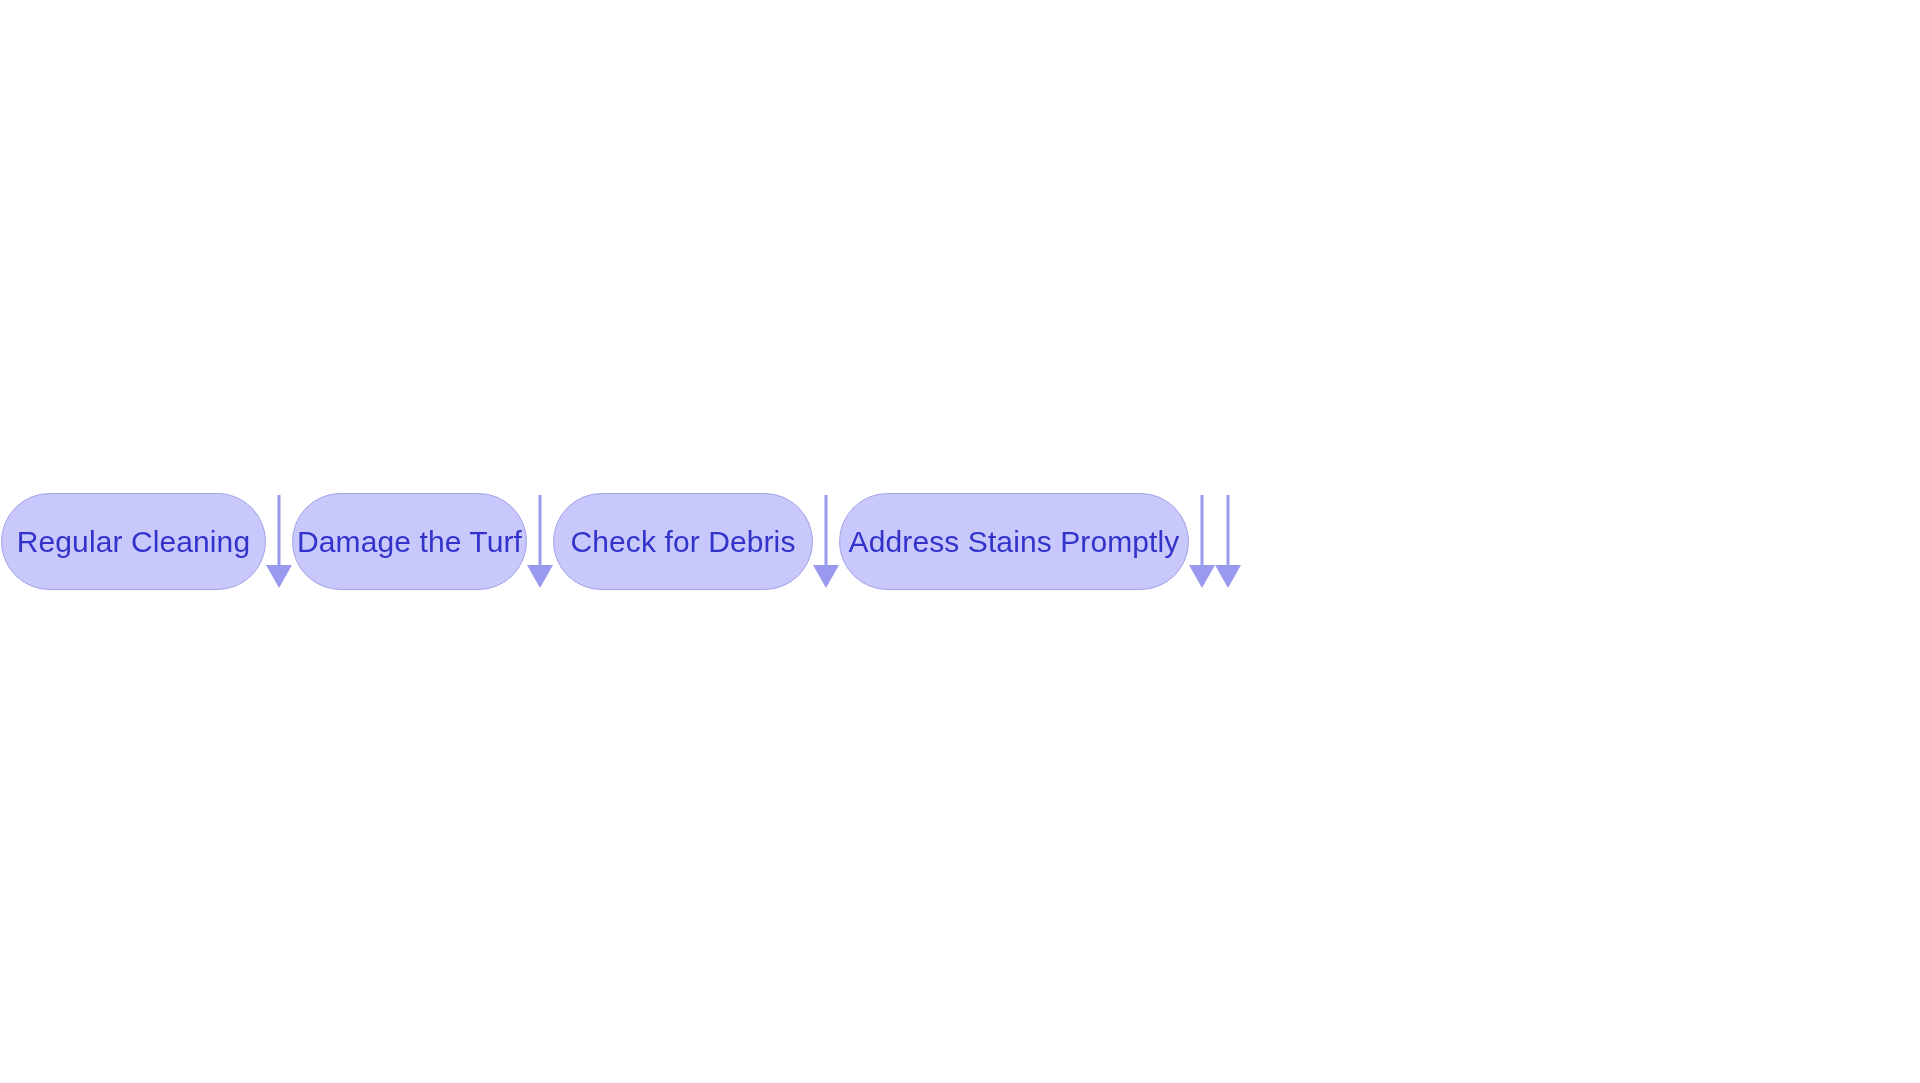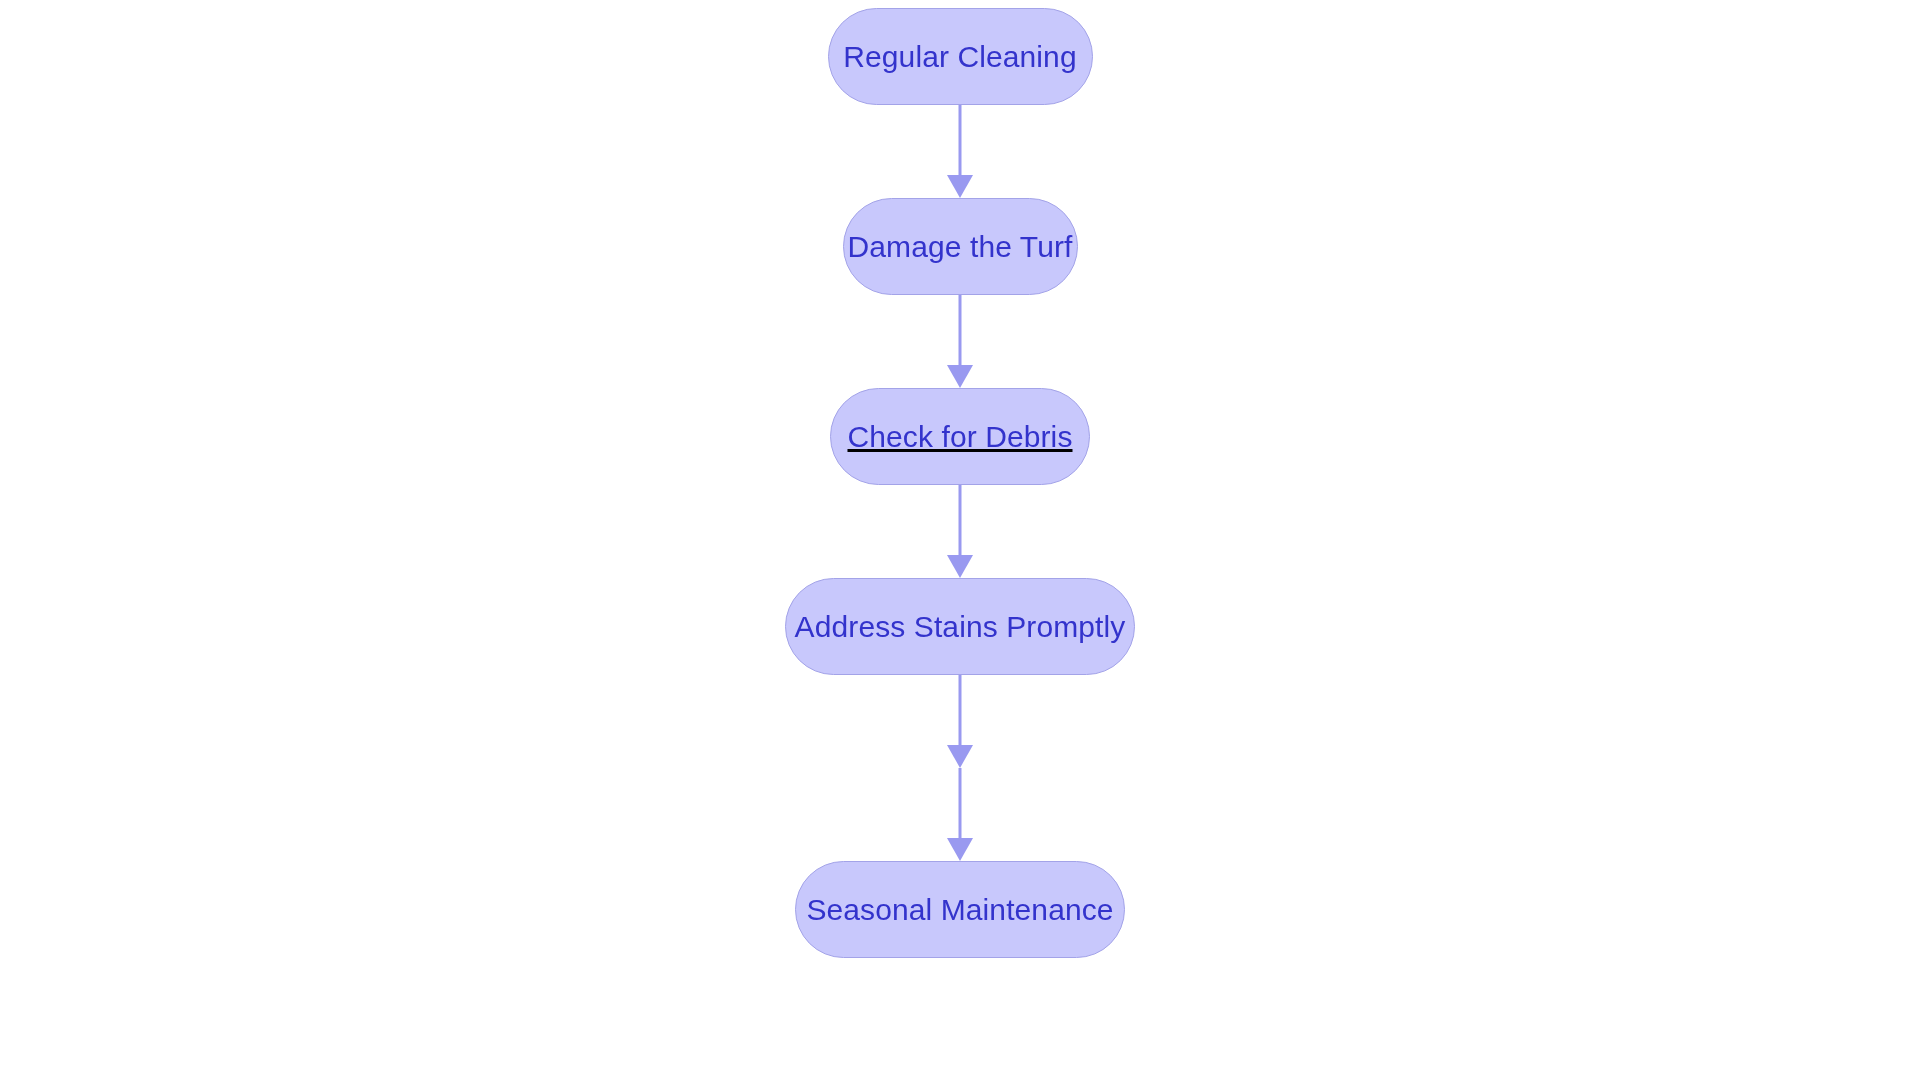--- a/index.html
+++ b/index.html
@@ -22,21 +22,20 @@
     background: #ffffff;
   }
 
   .flow-column {
     position: absolute;
     left: 0;
     top: 0;
     width: 1920px;
     height: 1083px;
     display: flex;
-    flex-direction: column;
     align-items: center;
     justify-content: flex-start;
   }
 
   .node {
     box-sizing: border-box;
     height: 97px;
     border-radius: 48.5px;
     background: #c8c8fc;
     border: 1.6px solid #a3a3e8;
@@ -51,21 +50,21 @@
     line-height: 1;
     color: #3333cc;
     white-space: nowrap;
     letter-spacing: 0.1px;
     font-weight: 400;
   }
 
   
   .n0 { width: 265px; }
   .n1 { width: 235px; }
-  .n2 { width: 260px; text-decoration: underline; }
+  .n2 { width: 260px; }
   .n3 { width: 350px; }
   .n4 { width: 295px; }
   .n5 { width: 330px; }
 
   .connector {
     position: relative;
     width: 26px;
     height: 93px;
     flex: 0 0 auto;
   }
@@ -135,18 +134,15 @@
       <div class="stem"></div>
       <div class="arrowhead"></div>
     </div>
 
 
     <div class="connector">
       <div class="stem"></div>
       <div class="arrowhead"></div>
     </div>
 
-    <div class="node n5">
-      <span class="node-label">Seasonal Maintenance</span>
-    </div>
 
   </div>
 </div>
 
 </body></html>

